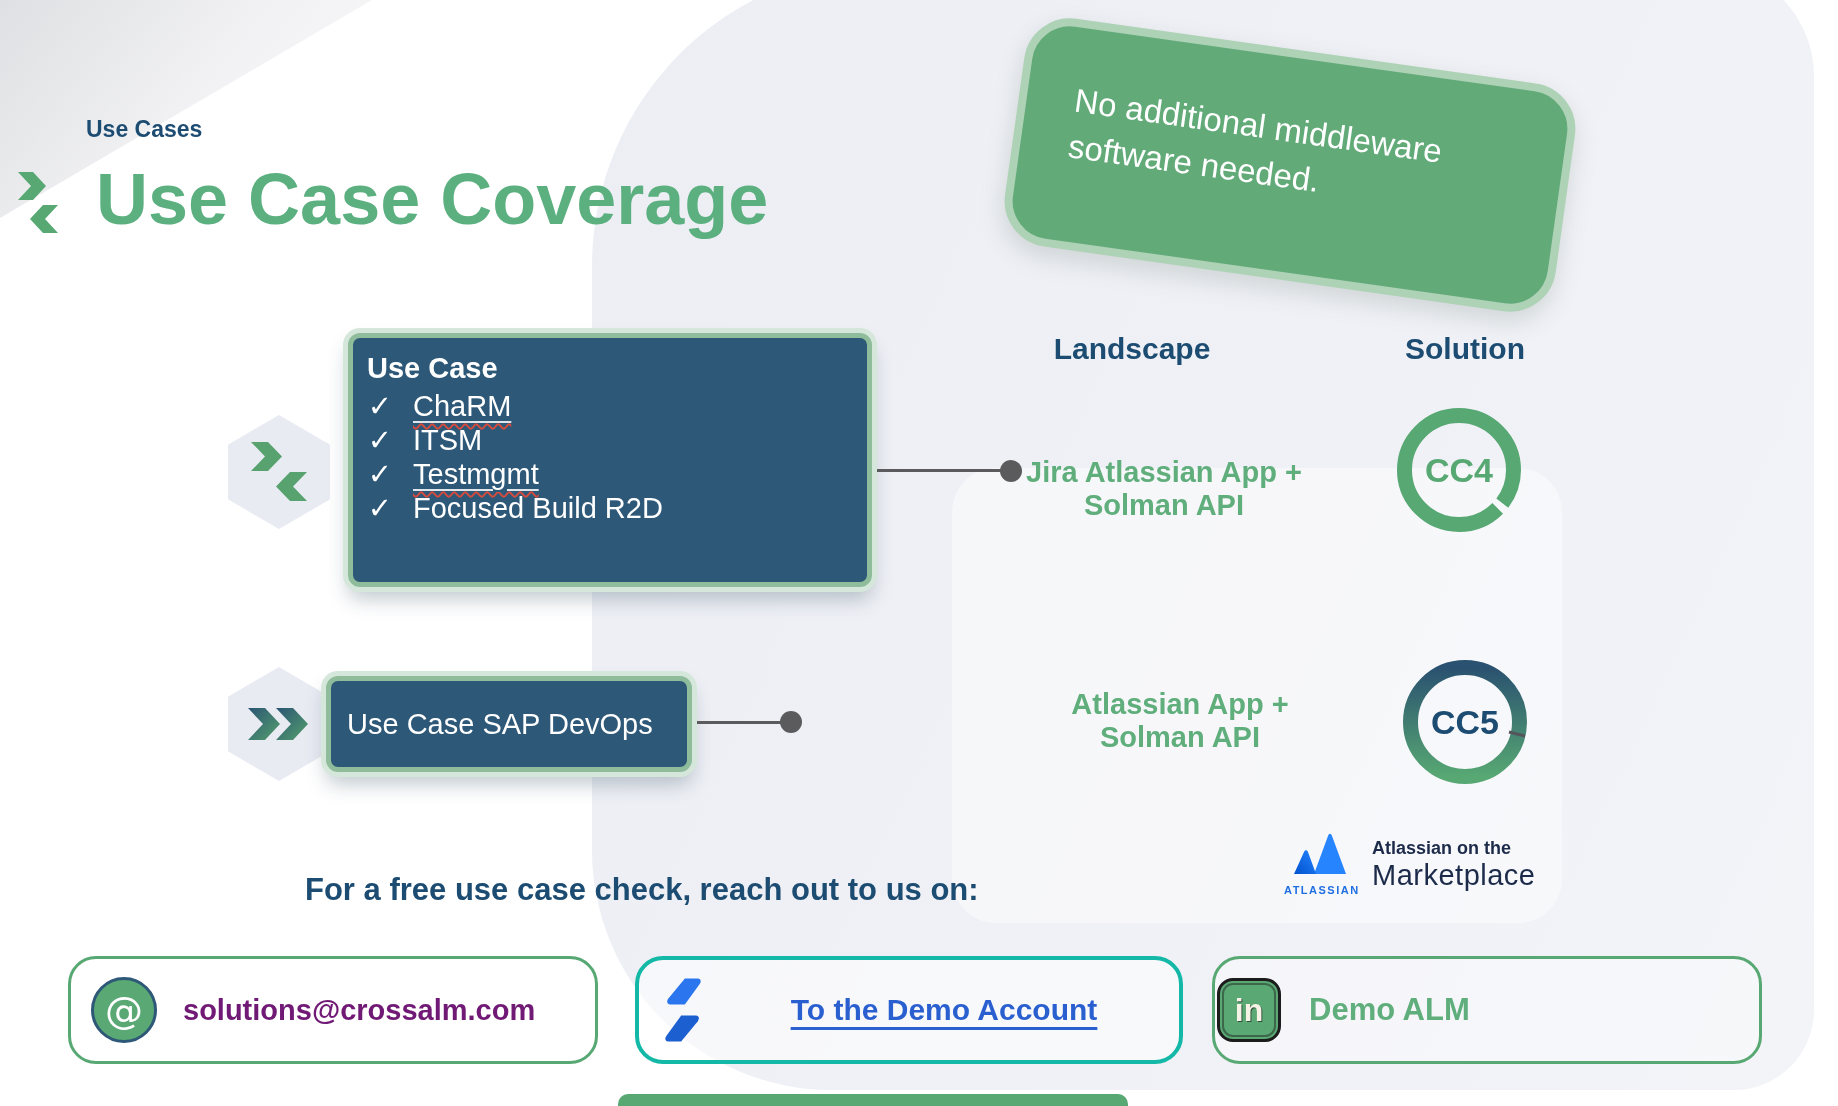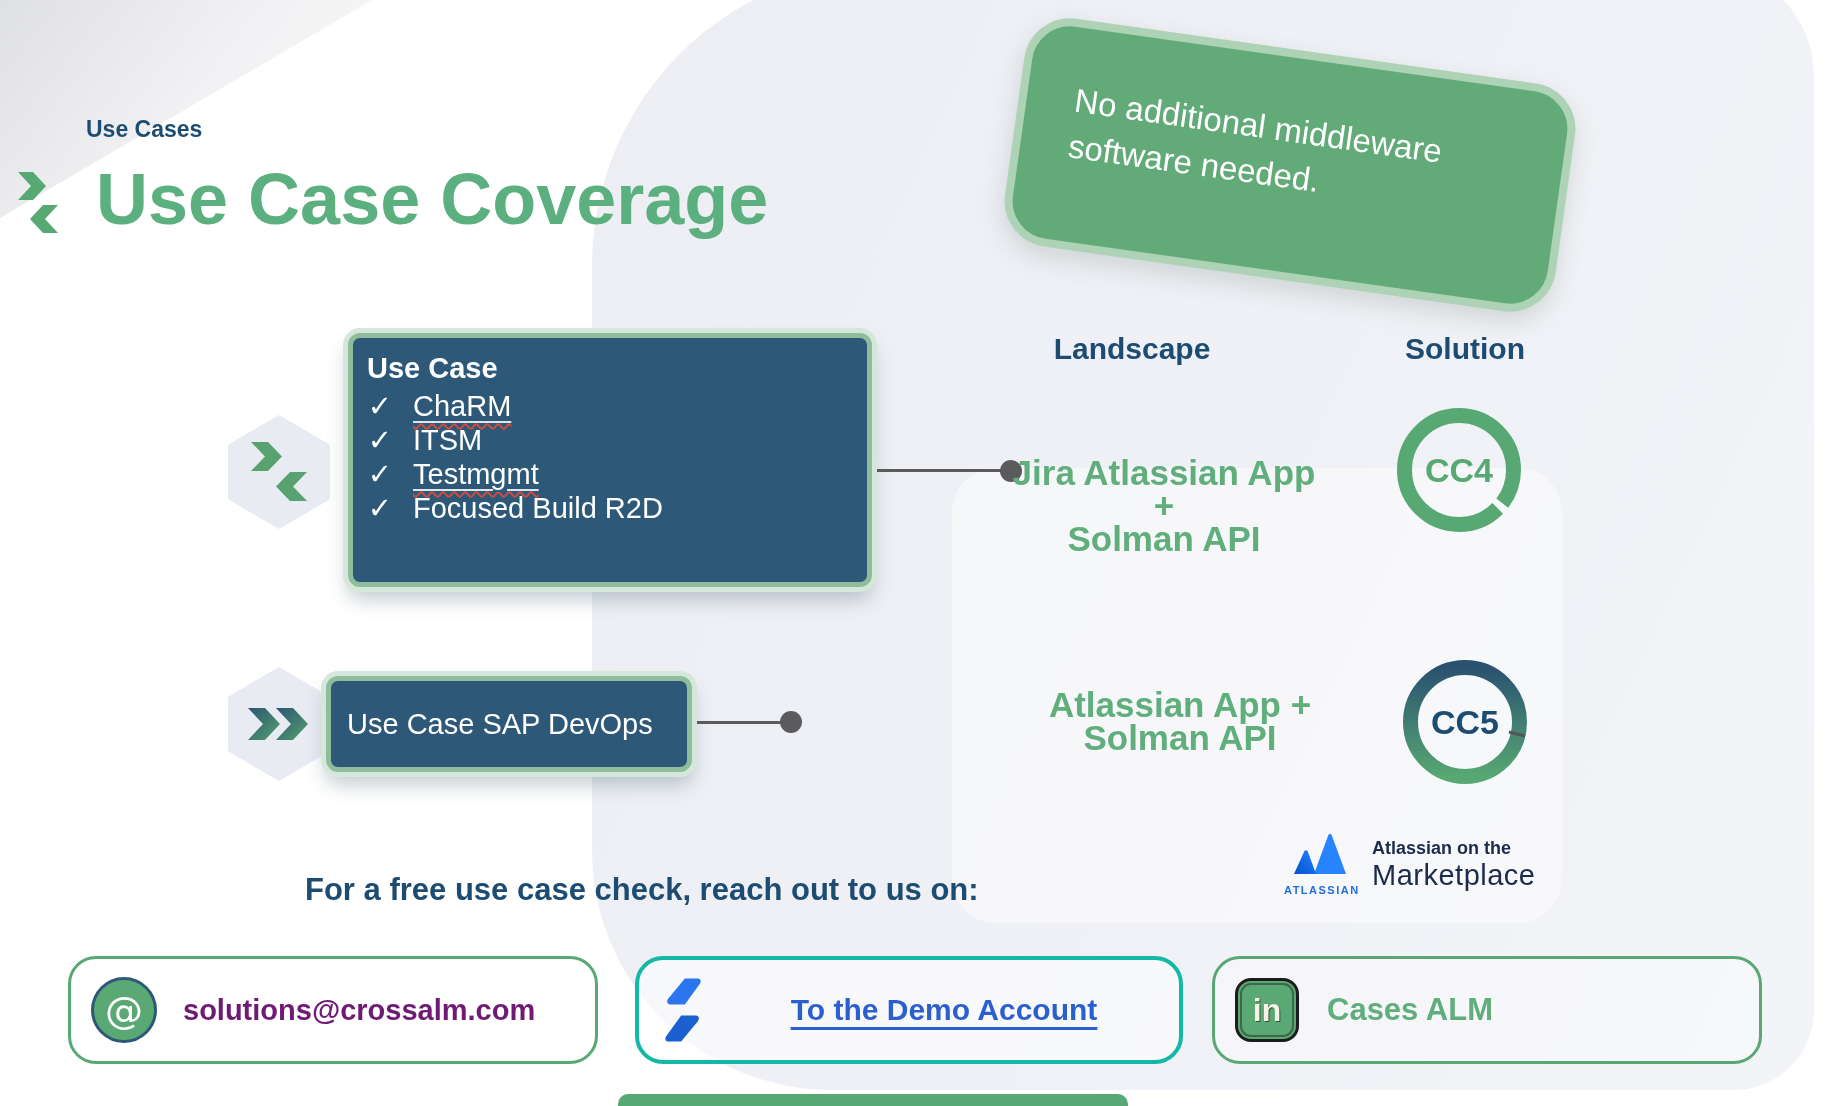--- a/index.html
+++ b/index.html
@@ -43,21 +43,21 @@
   .squig{text-decoration:underline wavy #d84b3c;text-decoration-thickness:2px;text-underline-offset:7px;}
   .uc-box2-label{color:#fff;font-size:29px;}
 
   .connector{position:absolute;height:3px;background:#5b5b5e;}
   .conn1{left:877px;top:469px;width:126px;}
   .conn2{left:697px;top:721px;width:86px;}
   .conn-dot{position:absolute;width:22px;height:22px;border-radius:50%;background:#5b5b5e;}
   .dot1{left:1000px;top:460px;} .dot2{left:780px;top:711px;}
 
   .landscape-text{position:absolute;width:320px;text-align:center;
-                  color:#5fae7c;font-size:35px;font-weight:bold;line-height:33px;}
+                  color:#5fae7c;font-size:29px;font-weight:bold;line-height:33px;}
   .lt1{left:1004px;top:456px;} .lt2{left:1020px;top:688px;}
 
   .donut{position:absolute;width:124px;height:124px;}
   .donut-cc4{left:1397px;top:408px;} .donut-cc5{left:1403px;top:660px;}
   .donut-label{position:absolute;left:0;top:0;width:124px;height:124px;display:flex;
                align-items:center;justify-content:center;font-size:34px;font-weight:bold;}
   .cc4-label{color:#57a873;} .cc5-label{color:#1d4c72;}
 
   .cta{position:absolute;left:305px;top:872px;font-size:31px;font-weight:bold;color:#1d4c72;}
 
@@ -73,21 +73,21 @@
   .btn-email{left:68px;width:530px;background:#ffffff;border:3px solid #57a873;}
   .btn-demo{left:635px;width:548px;background:rgba(255,255,255,.55);border:4px solid #14b8a6;}
   .btn-li{left:1212px;width:550px;background:rgba(255,255,255,.35);border:3px solid #57a873;}
   .at-circle{width:66px;height:66px;margin-left:20px;border-radius:50%;background:#5aa873;
              border:3px solid #2d5878;box-sizing:border-box;display:flex;align-items:center;
              justify-content:center;color:#fff;font-size:38px;font-family:"DejaVu Sans",sans-serif;}
   .btn-email-label{margin-left:26px;font-size:29px;font-weight:bold;color:#701a75;}
   .jira-icon{margin-left:18px;}
   .btn-demo-label{flex:1;text-align:center;font-size:30px;font-weight:bold;color:#2a5fd0;
                   text-decoration:underline;text-decoration-thickness:3px;text-underline-offset:7px;}
-  .li-badge{position:relative;width:64px;height:64px;margin-left:20px;background:#5aa873;
+  .li-badge{position:relative;width:64px;height:64px;margin-left:2px;background:#5aa873;
             border:3px solid #1c1c1c;border-radius:16px;box-sizing:border-box;
             display:flex;align-items:center;justify-content:center;}
   .li-badge::before{content:"";position:absolute;inset:2px;border:2px solid rgba(25,25,25,.45);
             border-radius:11px;}
   .li-glyph{color:#f6f2e6;font-size:32px;font-weight:bold;text-shadow:1px 1px 0 rgba(20,20,20,.6);}
   .btn-li-label{margin-left:28px;font-size:31px;font-weight:600;color:#5fae7c;}
 
   .hex{position:absolute;width:102px;height:114px;background:#e9ebf3;
        clip-path:polygon(50% 0,100% 26%,100% 74%,50% 100%,0 74%,0 26%);
        display:flex;align-items:center;justify-content:center;}
@@ -231,18 +231,18 @@
       <path d="M30,2 L44,2 C47,2 48,5 46,8 L30,30 L14,30 C11,30 10,27 12,24 Z" fill="#2b76ee"></path>
       <path d="M26,70 L12,70 C9,70 8,67 10,64 L26,42 L42,42 C45,42 46,45 44,48 Z" fill="#1b5fd0"></path>
     </svg>
     <span class="btn-demo-label">To the Demo Account</span>
   </div>
 
   <div class="footer-btn btn-li">
     <div class="li-badge">
       <span class="li-glyph">in</span>
     </div>
-    <span class="btn-li-label">Cases ALM</span>
+    <span class="btn-li-label">Demo ALM</span>
   </div>
 
   <div class="bottom-bar"></div>
 
 </div>
 
 </body></html>

